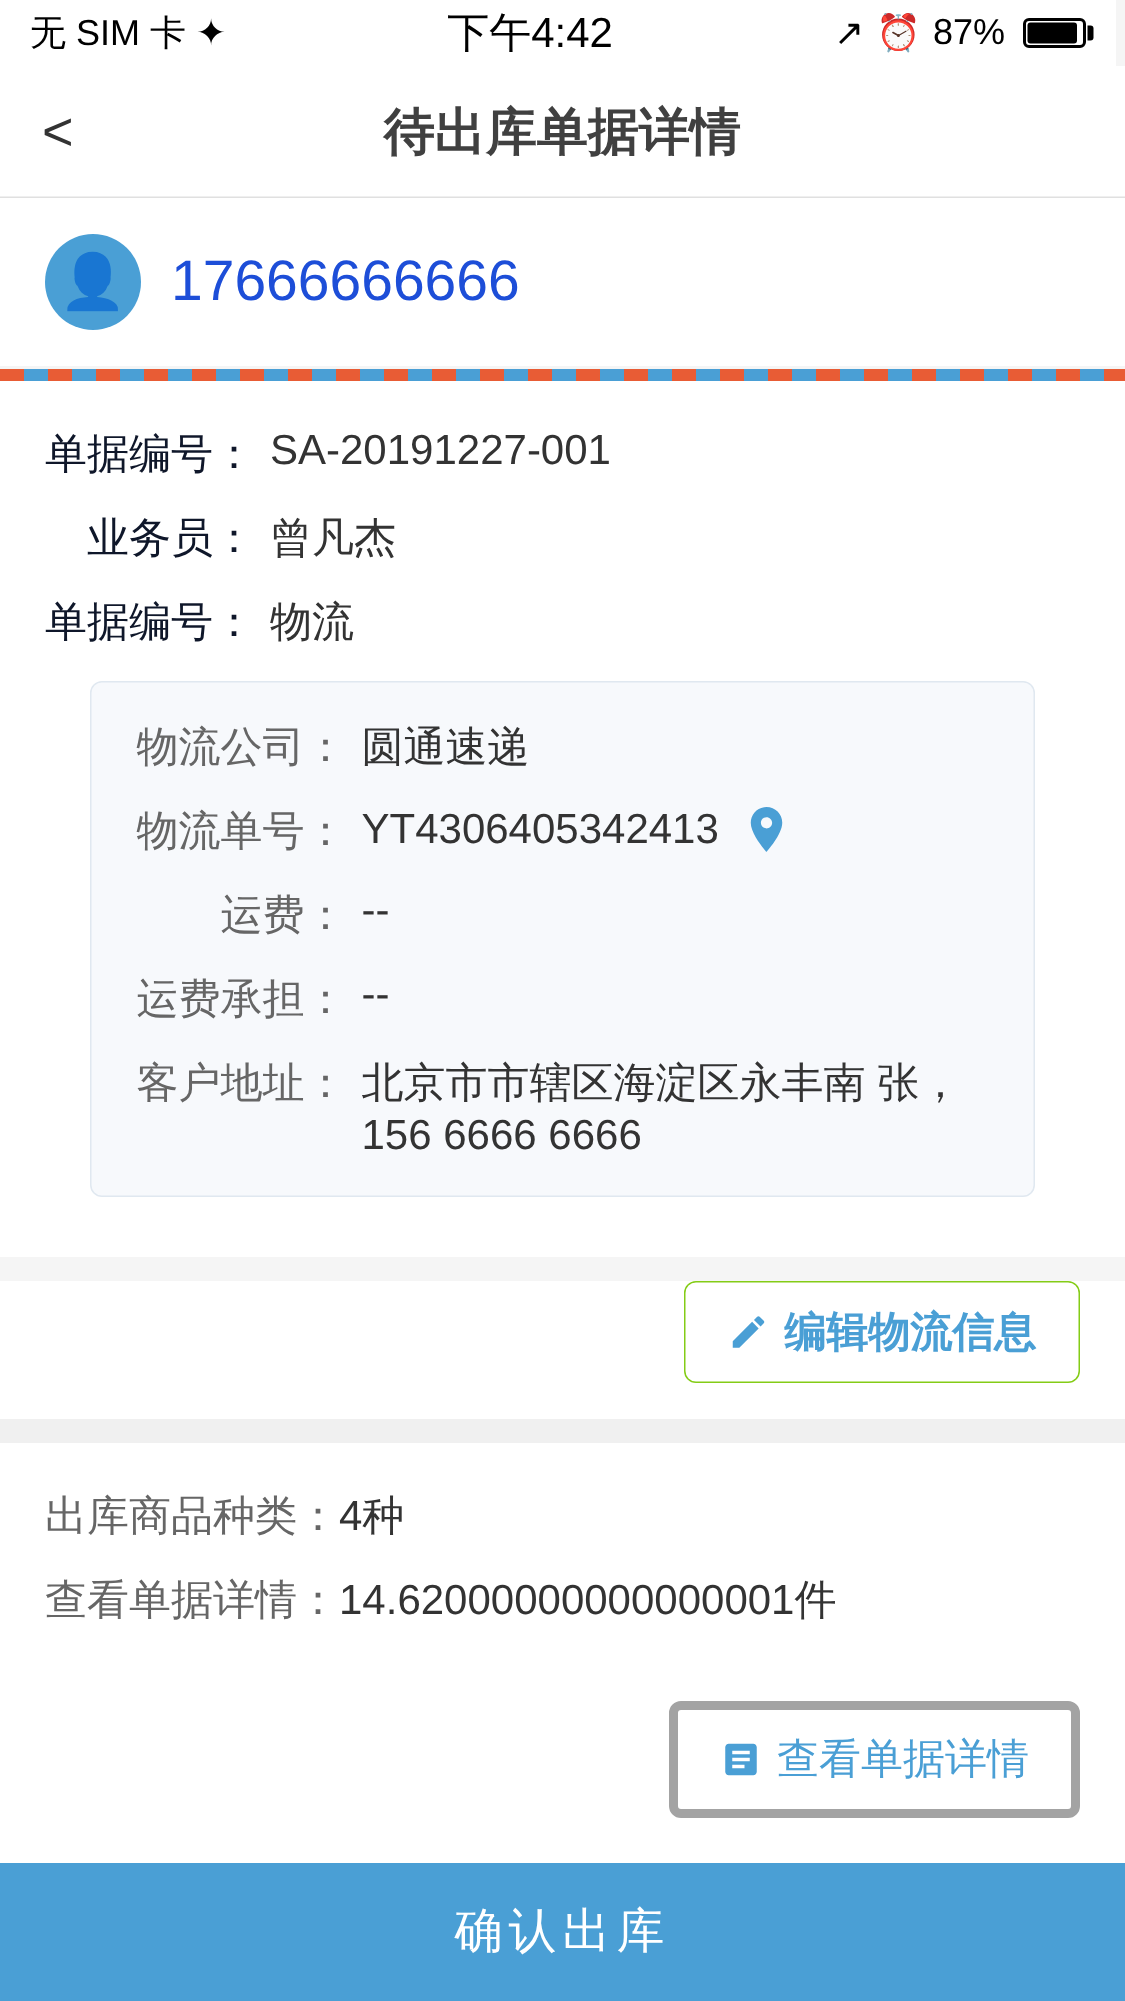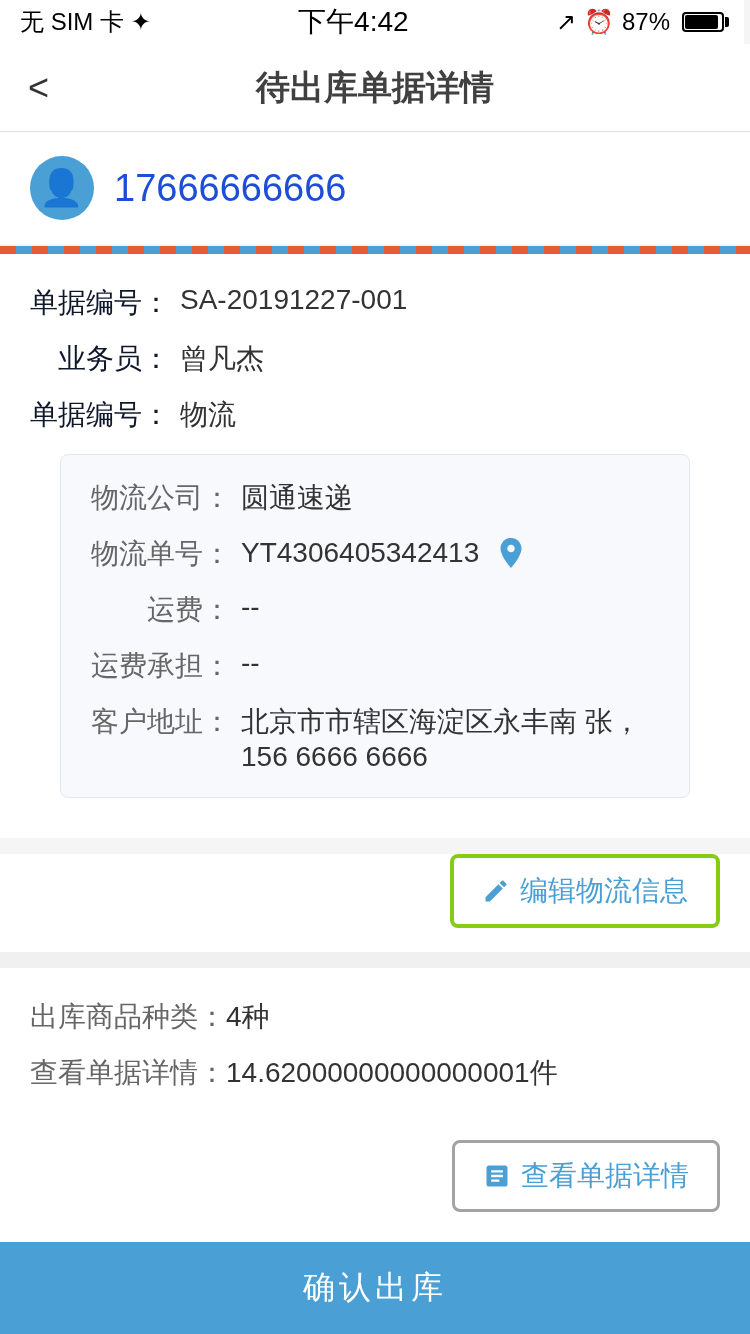--- a/index.html
+++ b/index.html
@@ -202,30 +202,31 @@
     }
 
     
     .edit-btn-row {
       display: flex;
       justify-content: flex-end;
       padding: 0 30px 24px 30px;
       background: #fff;
     }
     .edit-btn {
-      border: 4px solid #84cc16;
+      border: 1px solid #84cc16;
       color: #4a9fd5;
       background: #fff;
       border-radius: 8px;
       padding: 14px 28px;
       font-size: 28px;
       display: flex;
       align-items: center;
       gap: 10px;
       cursor: pointer;
+      font-weight: bold;
     }
 
     
     .section-divider {
       height: 16px;
       background: #f0f0f0;
     }
 
     
     .goods-section {
@@ -249,21 +250,21 @@
     }
 
     
     .view-btn-row {
       display: flex;
       justify-content: flex-end;
       padding: 10px 30px 30px 30px;
       background: #fff;
     }
     .view-btn {
-      border: 3px solid #a3a3a3;
+      border: 6px solid #a3a3a3;
       color: #4a9fd5;
       background: #fff;
       border-radius: 8px;
       padding: 14px 28px;
       font-size: 28px;
       display: flex;
       align-items: center;
       gap: 10px;
       cursor: pointer;
     }

